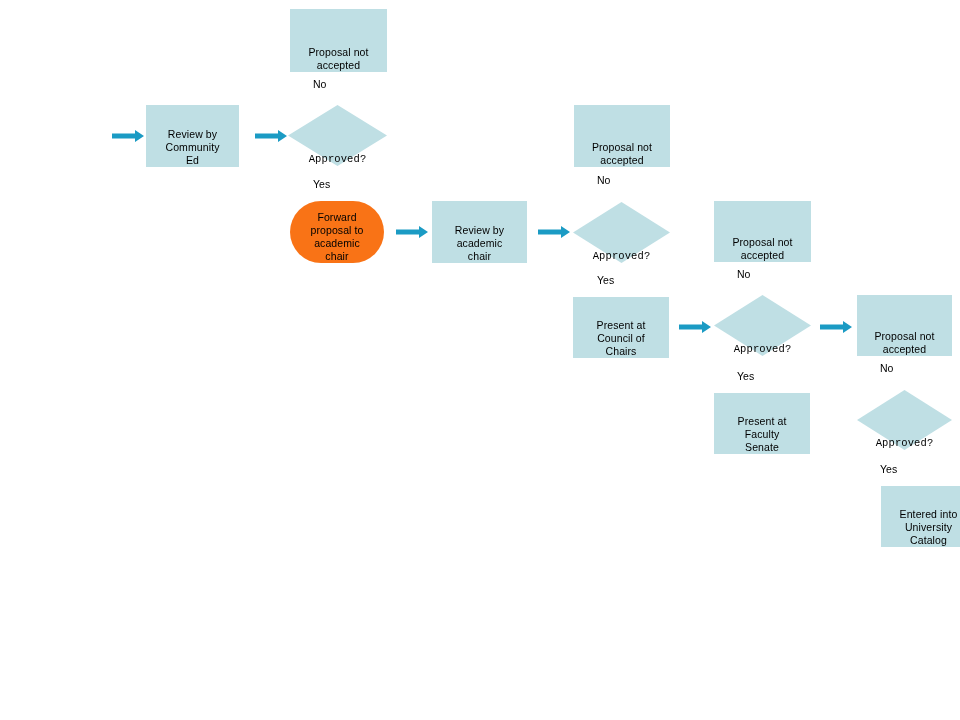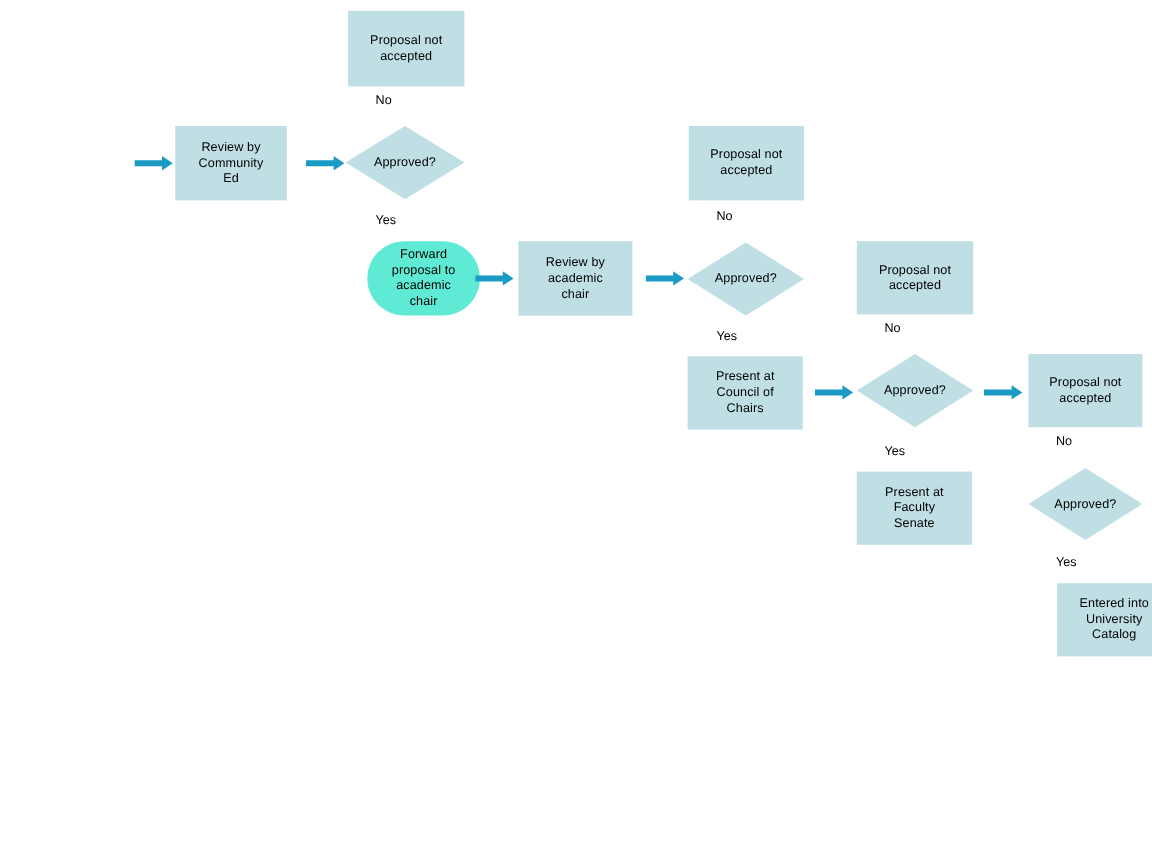--- a/index.html
+++ b/index.html
@@ -16,38 +16,39 @@
   #canvas {
     position: relative;
     width: 960px;
     height: 720px;
     background: #ffffff;
   }
   .node {
     position: absolute;
     box-sizing: border-box;
     display: flex;
-    align-items: center;
+    align-items: flex-end;
     justify-content: center;
     text-align: center;
     color: #000000;
     font-size: 10.5px;
     line-height: 13px;
     letter-spacing: 0.1px;
   }
   .process {
     background: #bfdfe4;
   }
   .process .node-text {
     display: block;
     padding: 0 4px;
     white-space: pre-line;
   }
   .decision {
     background: transparent;
+    font-family: Liberation Mono, monospace;
   }
   .decision .diamond-shape {
     position: absolute;
     left: 0;
     top: 0;
     width: 100%;
     height: 100%;
     background: #bfdfe4;
     clip-path: polygon(50% 0%, 100% 50%, 50% 100%, 0% 50%);
   }
@@ -82,21 +83,21 @@
 Ed</span>
     </div>
     <div class="node process" style="left: 290px; top: 9px; width: 97px; height: 63px; background: rgb(191, 223, 228);">
       <span class="node-text">Proposal not
 accepted</span>
     </div>
     <div class="node decision" style="left: 288px; top: 105px; width: 99px; height: 61px;">
       <div class="diamond-shape" style="background: rgb(191, 223, 228);"></div>
       <span class="node-text">Approved?</span>
     </div>
-    <div class="node process" style="left: 306px; top: 201px; width: 94px; height: 62px; background: #5eead4; border-radius: 31px;">
+    <div class="node process" style="left: 290px; top: 201px; width: 94px; height: 62px; background: #f97316; border-radius: 31px;">
       <span class="node-text">Forward
 proposal to
 academic
 chair</span>
     </div>
     <div class="node process" style="left: 432px; top: 201px; width: 95px; height: 62px; background: rgb(191, 223, 228);">
       <span class="node-text">Review by
 academic
 chair</span>
     </div>

